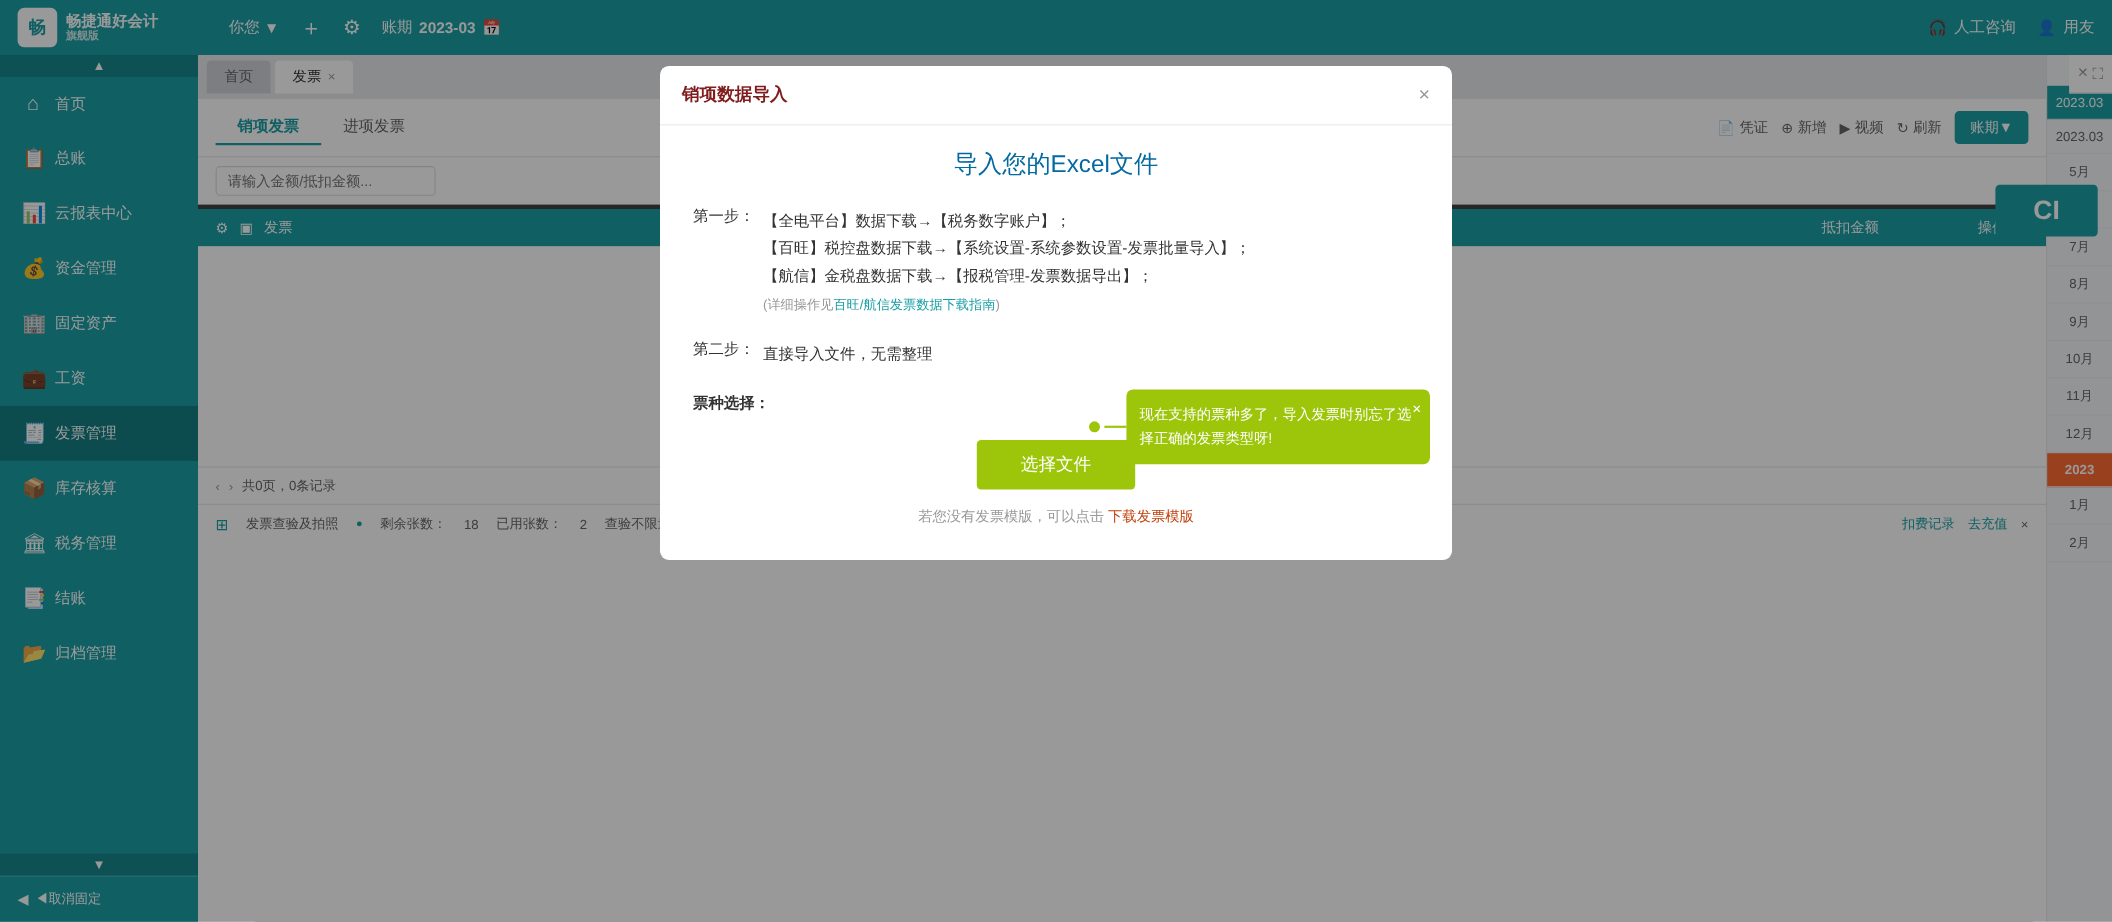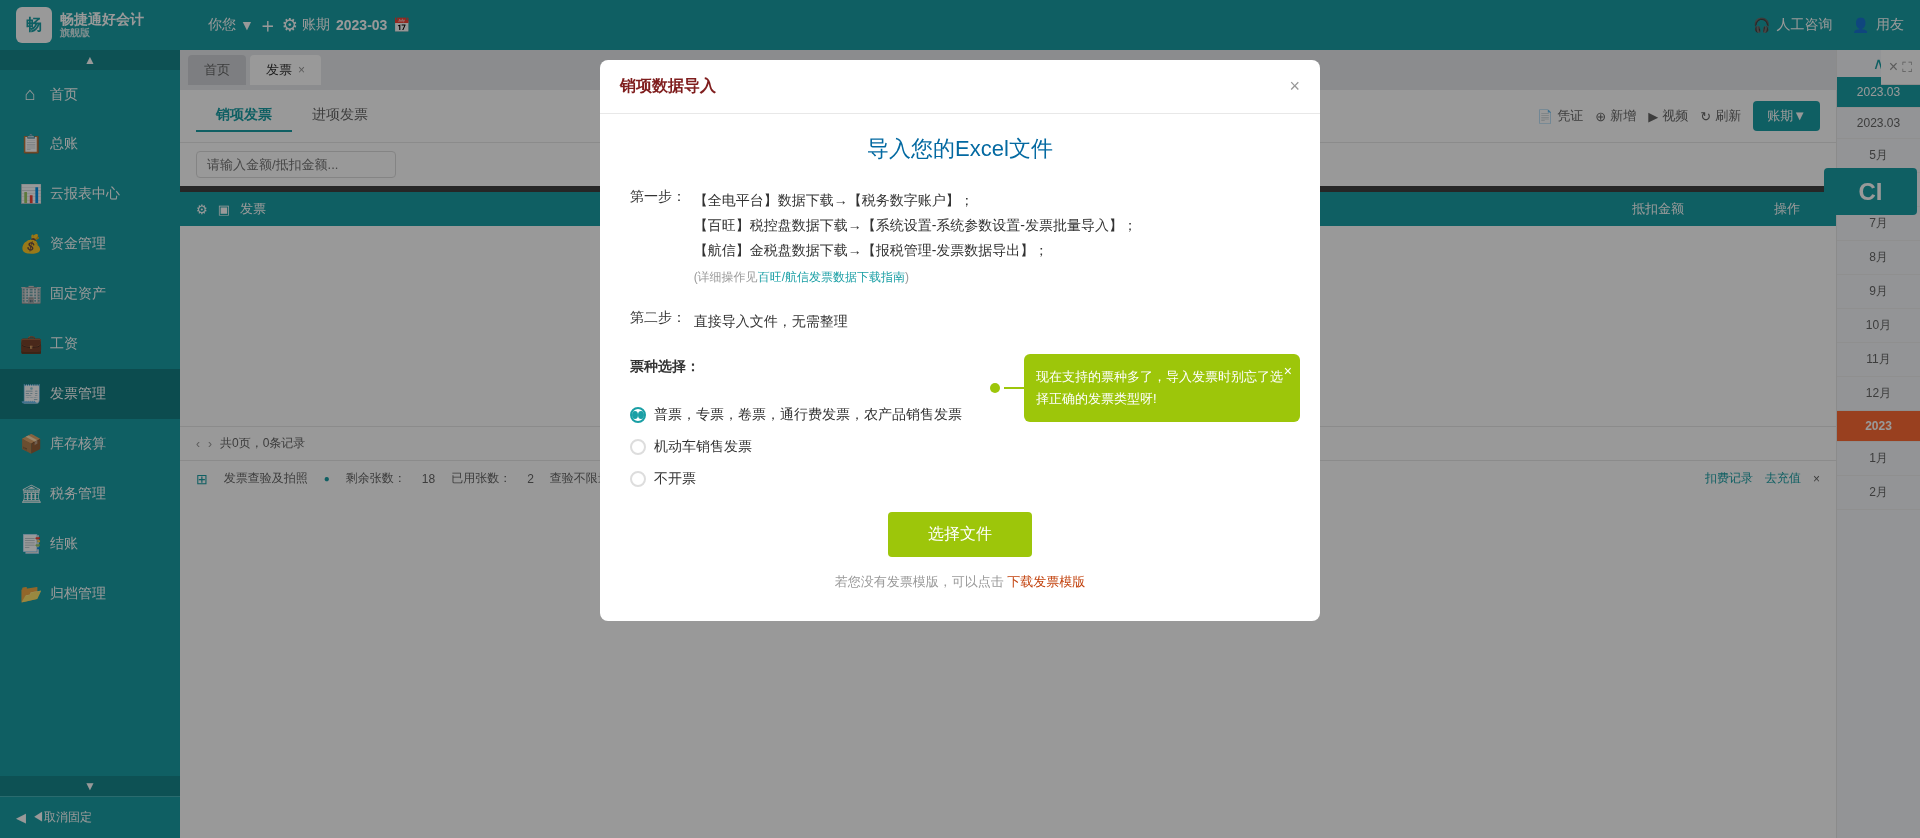--- a/index.html
+++ b/index.html
@@ -34,21 +34,21 @@
       font-size: 16px;
     }
     .topbar-logo .logo-text { display: flex; flex-direction: column; line-height: 1.2; }
     .topbar-logo .logo-text span:first-child { font-size: 14px; }
     .topbar-logo .logo-text span:last-child { font-size: 10px; color: rgba(255,255,255,0.8); }
 
     .topbar-nav {
       flex: 1;
       display: flex;
       align-items: center;
-      gap: 4px;
+      gap: 19px;
       color: white;
     }
     .topbar-user-selector {
       color: white; font-size: 14px;
       display: flex; align-items: center; gap: 4px;
       cursor: pointer;
     }
     .topbar-add { color: white; font-size: 20px; cursor: pointer; }
     .topbar-settings { color: white; font-size: 18px; cursor: pointer; }
     .topbar-period { color: white; font-size: 14px; display: flex; align-items: center; gap: 6px; }
@@ -180,21 +180,21 @@
       padding: 6px 14px;
       border-radius: 4px;
     }
 
     
     .filter-row {
       display: flex;
       align-items: center;
       padding: 8px 16px;
       gap: 10px;
-      border-bottom: 6px solid #404040;
+      border-bottom: 4px solid #404040;
     }
     .filter-input {
       border: 1px solid #ddd;
       border-radius: 4px;
       padding: 5px 10px;
       font-size: 13px;
       color: #999;
       width: 200px;
     }
 
@@ -327,21 +327,21 @@
       padding: 8px 16px;
       background: white;
       border-top: 1px solid #e8e8e8;
       font-size: 12px;
       color: #666;
     }
     .page-btn { cursor: pointer; color: #999; }
 
     
     .vertical-months {
-      width: 84px;
+      width: 60px;
       background: #f5f7fa;
       border-left: 1px solid #e8e8e8;
       display: flex;
       flex-direction: column;
       font-size: 12px;
       overflow-y: auto;
     }
     .v-month {
       padding: 8px 4px;
       text-align: center;
@@ -560,21 +560,21 @@
       <div class="v-month">2月</div>
     </div>
 
     <div style="position:absolute;top:50px;right:0;display:flex;align-items:center;gap:4px;padding:8px;background:white;border-bottom:1px solid #e8e8e8;z-index:10;">
       <span style="cursor:pointer;color:#999;font-size:16px;">×</span>
       <span style="cursor:pointer;color:#999;font-size:14px;">⛶</span>
     </div>
 
   </div>
 
-  <div style="position:absolute;top:168px;right:3px;background:#1a9fa5;color:white;width:93px;height:47px;display:flex;align-items:center;justify-content:center;font-size:24px;font-weight:bold;border-radius:4px;">CI</div>
+  <div style="position:absolute;top:168px;right:13px;background:#1a9fa5;color:white;width:93px;height:47px;display:flex;align-items:center;justify-content:center;font-size:24px;font-weight:bold;border-radius:4px;">CI</div>
 
 </div>
 
 <div class="overlay">
   <div class="modal">
     <div class="modal-header">
       <span class="modal-title">销项数据导入</span>
       <span class="modal-close">×</span>
     </div>
     <div class="modal-body">
@@ -593,36 +593,20 @@
         </span>
       </div>
 
       <div class="step-section">
         <span class="step-label">第二步：</span>
         <span class="step-content">直接导入文件，无需整理</span>
       </div>
 
       <div class="ticket-section" style="position:relative;flex-direction:column;">
         <span class="ticket-label">票种选择：</span>
-        <div class="radio-group">
-          <div class="radio-item">
-            <div class="radio-circle checked">
-              <div style="width:8px;height:8px;border-radius:50%;background:#1a9fa5;"></div>
-            </div>
-            <span>普票，专票，卷票，通行费发票，农产品销售发票</span>
-          </div>
-          <div class="radio-item">
-            <div class="radio-circle"></div>
-            <span>机动车销售发票</span>
-          </div>
-          <div class="radio-item">
-            <div class="radio-circle"></div>
-            <span>不开票</span>
-          </div>
-        </div>
 
         <div style="position:absolute;right:-10px;top:0;display:flex;align-items:center;">
 
           <div style="width:10px;height:10px;border-radius:50%;background:#9dc60a;margin-right:4px;"></div>
 
           <div style="width:20px;height:2px;background:#9dc60a;"></div>
           <div style="background:#9dc60a;color:white;padding:12px 14px 12px 12px;border-radius:6px;width:276px;font-size:13px;line-height:1.7;position:relative;">
             <span>现在支持的票种多了，导入发票时别忘了选择正确的发票类型呀!</span>
             <span style="position:absolute;top:6px;right:8px;cursor:pointer;font-size:14px;">×</span>
           </div>

